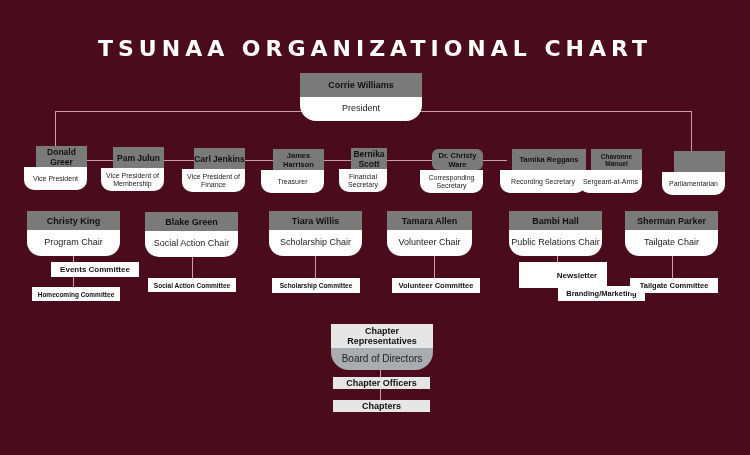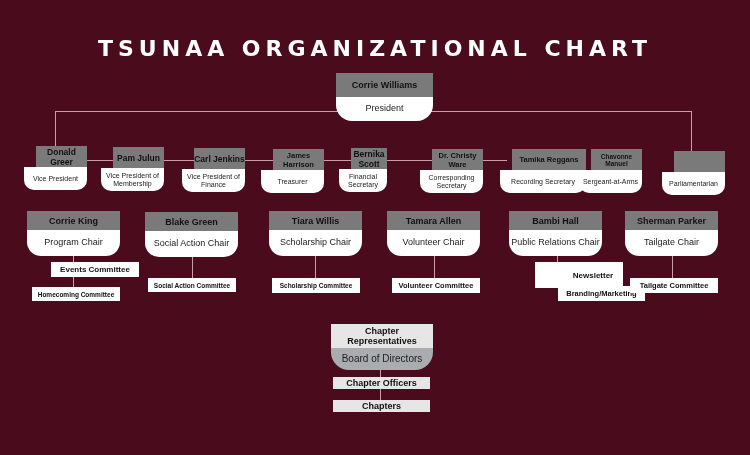--- a/index.html
+++ b/index.html
@@ -23,21 +23,21 @@
 </head>
 <body>
 
 <div class="title">TSUNAA ORGANIZATIONAL CHART</div>
 
 <div class="line" style="left:55px;top:111px;width:637px;height:1px;"></div>
 <div class="line" style="left:55px;top:111px;width:1px;height:35px;"></div>
 <div class="line" style="left:691px;top:111px;width:1px;height:40px;"></div>
 <div class="line" style="left:87px;top:160px;width:420px;height:1px;"></div>
 
-<div class="node pres" style="left:336px;top:73px;width:97px;">
+<div class="node pres" style="left:300px;top:73px;width:122px;">
   <div class="hd">Corrie Williams</div>
   <div class="bd">President</div>
 </div>
 
 <div class="node off" style="left:24px;top:146px;width:63px;">
   <div class="hd">Donald Greer</div>
   <div class="bd">Vice President</div>
 </div>
 <div class="node off" style="left:101px;top:147px;width:63px;">
   <div class="hd">Pam Julun</div>
@@ -49,21 +49,21 @@
 </div>
 <div class="node off" style="left:261px;top:149px;width:63px;">
   <div class="hd" style="font-size:7.5px;">James Harrison</div>
   <div class="bd">Treasurer</div>
 </div>
 <div class="node off" style="left:339px;top:148px;width:48px;">
   <div class="hd">Bernika Scott</div>
   <div class="bd">Financial Secretary</div>
 </div>
 <div class="node off" style="left:420px;top:149px;width:63px;">
-  <div class="hd" style="font-size:7.5px;">Dr. Christy Ware</div>
+  <div class="hd" style="font-size:7.5px;border-radius:6px;">Dr. Christy Ware</div>
   <div class="bd">Corresponding Secretary</div>
 </div>
 <div class="node off" style="left:500px;top:149px;width:86px;">
   <div class="hd" style="font-size:7.5px;">Tamika Reggans</div>
   <div class="bd">Recording Secretary</div>
 </div>
 <div class="node off" style="left:579px;top:149px;width:63px;">
   <div class="hd" style="font-size:6.5px;">Chavonne Manuel</div>
   <div class="bd">Sergeant-at-Arms</div>
 </div>
@@ -73,50 +73,50 @@
 </div>
 
 <div class="line" style="left:73px;top:256px;width:1px;height:32px;"></div>
 <div class="line" style="left:192px;top:256px;width:1px;height:22px;"></div>
 <div class="line" style="left:315px;top:256px;width:1px;height:22px;"></div>
 <div class="line" style="left:434px;top:256px;width:1px;height:22px;"></div>
 <div class="line" style="left:557px;top:256px;width:1px;height:32px;"></div>
 <div class="line" style="left:672px;top:256px;width:1px;height:22px;"></div>
 
 <div class="node chair" style="left:27px;top:211px;width:93px;">
-  <div class="hd">Corrie King</div>
+  <div class="hd">Christy King</div>
   <div class="bd">Program Chair</div>
 </div>
 <div class="node chair" style="left:145px;top:212px;width:93px;">
   <div class="hd">Blake Green</div>
   <div class="bd">Social Action Chair</div>
 </div>
 <div class="node chair" style="left:269px;top:211px;width:93px;">
   <div class="hd">Tiara Willis</div>
   <div class="bd">Scholarship Chair</div>
 </div>
-<div class="node chair" style="left:387px;top:211px;width:93px;">
+<div class="node chair" style="left:387px;top:211px;width:85px;">
   <div class="hd">Tamara Allen</div>
   <div class="bd">Volunteer Chair</div>
 </div>
 <div class="node chair" style="left:509px;top:211px;width:93px;">
   <div class="hd">Bambi Hall</div>
   <div class="bd">Public Relations Chair</div>
 </div>
 <div class="node chair" style="left:625px;top:211px;width:93px;">
   <div class="hd">Sherman Parker</div>
   <div class="bd">Tailgate Chair</div>
 </div>
 
 <div class="sub" style="left:32px;top:262px;width:88px;height:15px;font-size:8px;margin-left:19px;">Events Committee</div>
 <div class="sub" style="left:32px;top:287px;width:88px;height:14px;font-size:6.5px;">Homecoming Committee</div>
 <div class="sub" style="left:148px;top:278px;width:88px;height:14px;font-size:6.5px;">Social Action Committee</div>
 <div class="sub" style="left:272px;top:278px;width:88px;height:15px;font-size:6.5px;">Scholarship Committee</div>
 <div class="sub" style="left:392px;top:278px;width:88px;height:15px;font-size:7.5px;">Volunteer Committee</div>
-<div class="sub" style="left:535px;top:262px;width:88px;height:26px;font-size:8px;padding-left:28px;">Newsletter</div>
+<div class="sub" style="left:519px;top:262px;width:88px;height:26px;font-size:8px;padding-left:28px;">Newsletter</div>
 <div class="sub" style="left:510px;top:286px;width:87px;height:15px;font-size:7.5px;margin-left:48px;">Branding/Marketing</div>
 <div class="sub" style="left:630px;top:278px;width:88px;height:15px;font-size:7.5px;">Tailgate Committee</div>
 
 <div class="line" style="left:380px;top:370px;width:1px;height:38px;"></div>
 <div class="node board" style="left:331px;top:324px;width:102px;">
   <div class="hd">Chapter Representatives</div>
   <div class="bd">Board of Directors</div>
 </div>
 <div class="grey-sub" style="left:333px;top:377px;width:97px;height:12px;">Chapter Officers</div>
 <div class="grey-sub" style="left:333px;top:400px;width:97px;height:12px;">Chapters</div>

